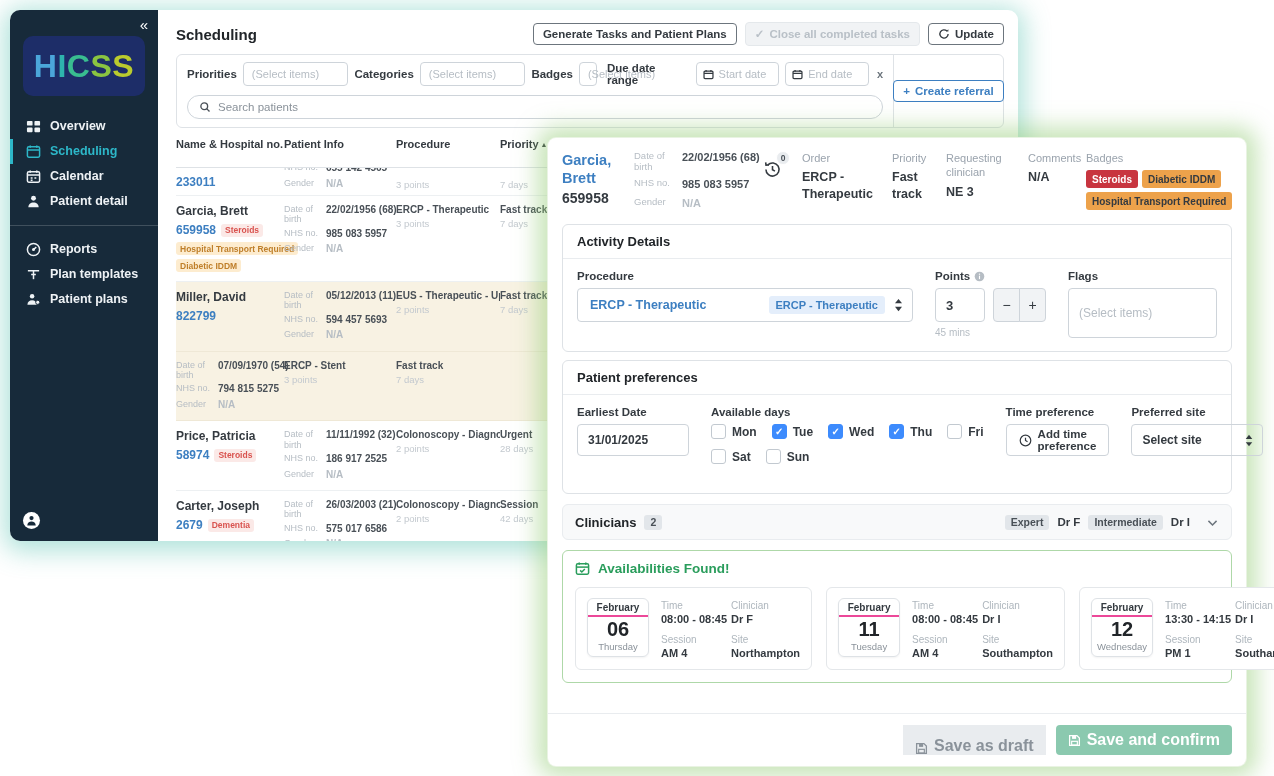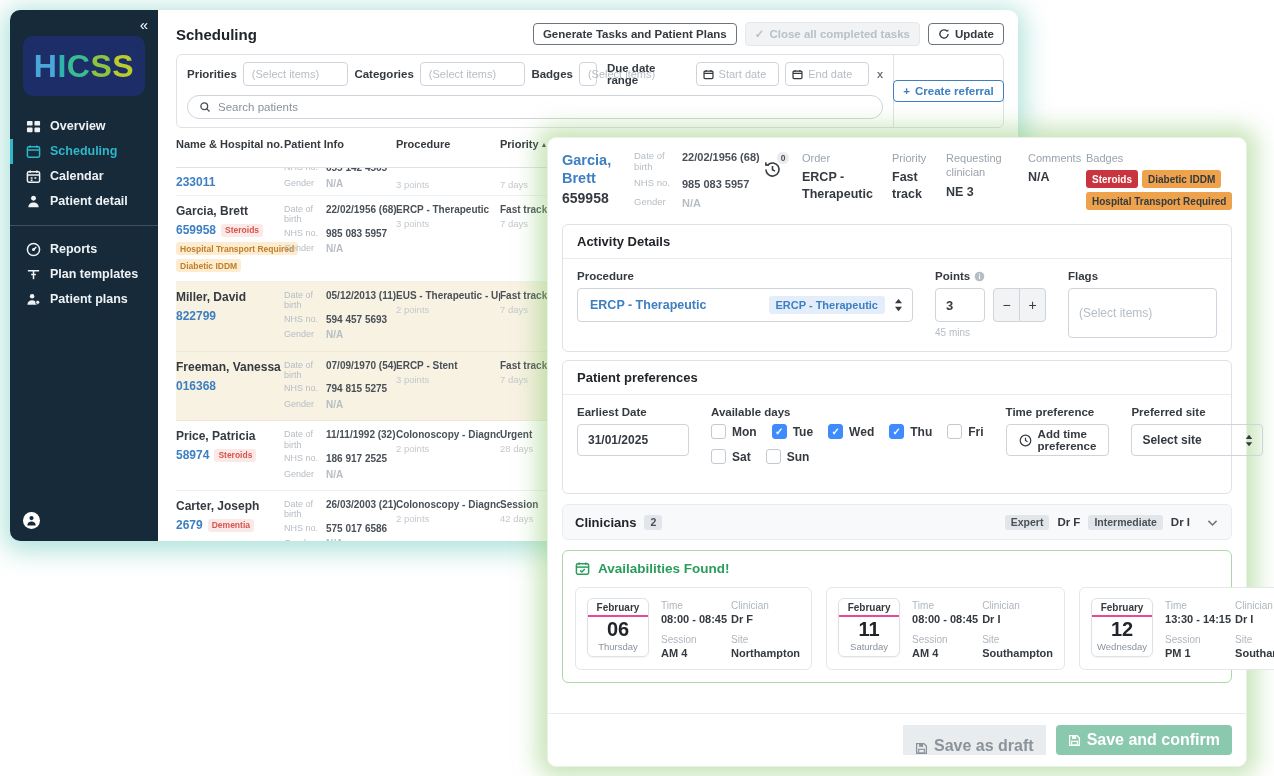--- a/index.html
+++ b/index.html
@@ -447,26 +447,20 @@
             <div class="sub">7 days</div>
           </div>
         <div></div>
           <div></div>
           <div></div>
           <div></div>
           <div></div>
       </div>
 
       <div class="tgrid trow hl">
-        <div>
-          <div class="nm">Freeman, Vanessa</div>
-          <div class="idline">
-              <a class="pid">016368</a>
-            </div>
-        </div>
         <div class="c-info">
           <span class="ilab">Date of birth</span>
             <span class="ival">07/09/1970 (54)</span>
           <span class="ilab">NHS no.</span>
             <span class="ival">794 815 5275</span>
           <span class="ilab">Gender</span>
             <span class="ival gray">N/A</span>
         </div>
         <div>
             <div class="pv">ERCP - Stent</div>
@@ -768,21 +762,21 @@
               <div class="aglab">Site</div>
               <div class="agval">Northampton</div>
             </div>
         </div>
       </div>
 
       <div class="acard">
         <div class="dtile">
           <div class="dmonth">February</div>
           <div class="dday">11</div>
-          <div class="dweek">Saturday</div>
+          <div class="dweek">Tuesday</div>
         </div>
         <div class="agrid">
           <div>
               <div class="aglab">Time</div>
               <div class="agval">08:00 - 08:45</div>
             </div>
           <div>
               <div class="aglab">Clinician</div>
               <div class="agval">Dr I</div>
             </div>

